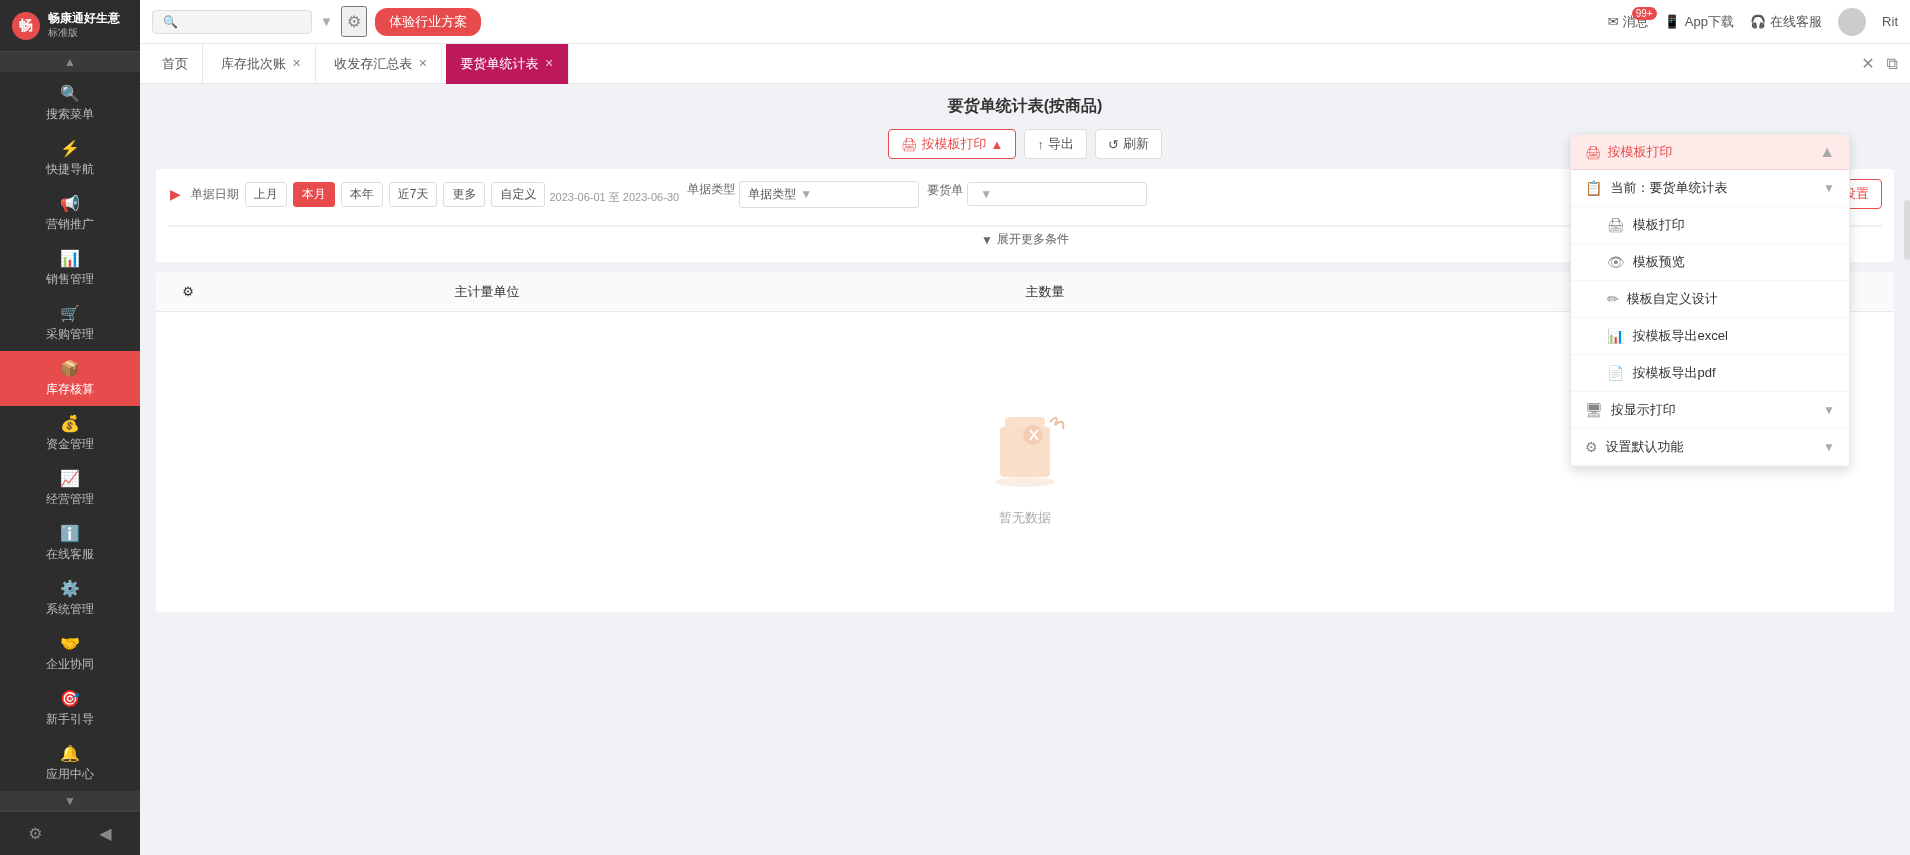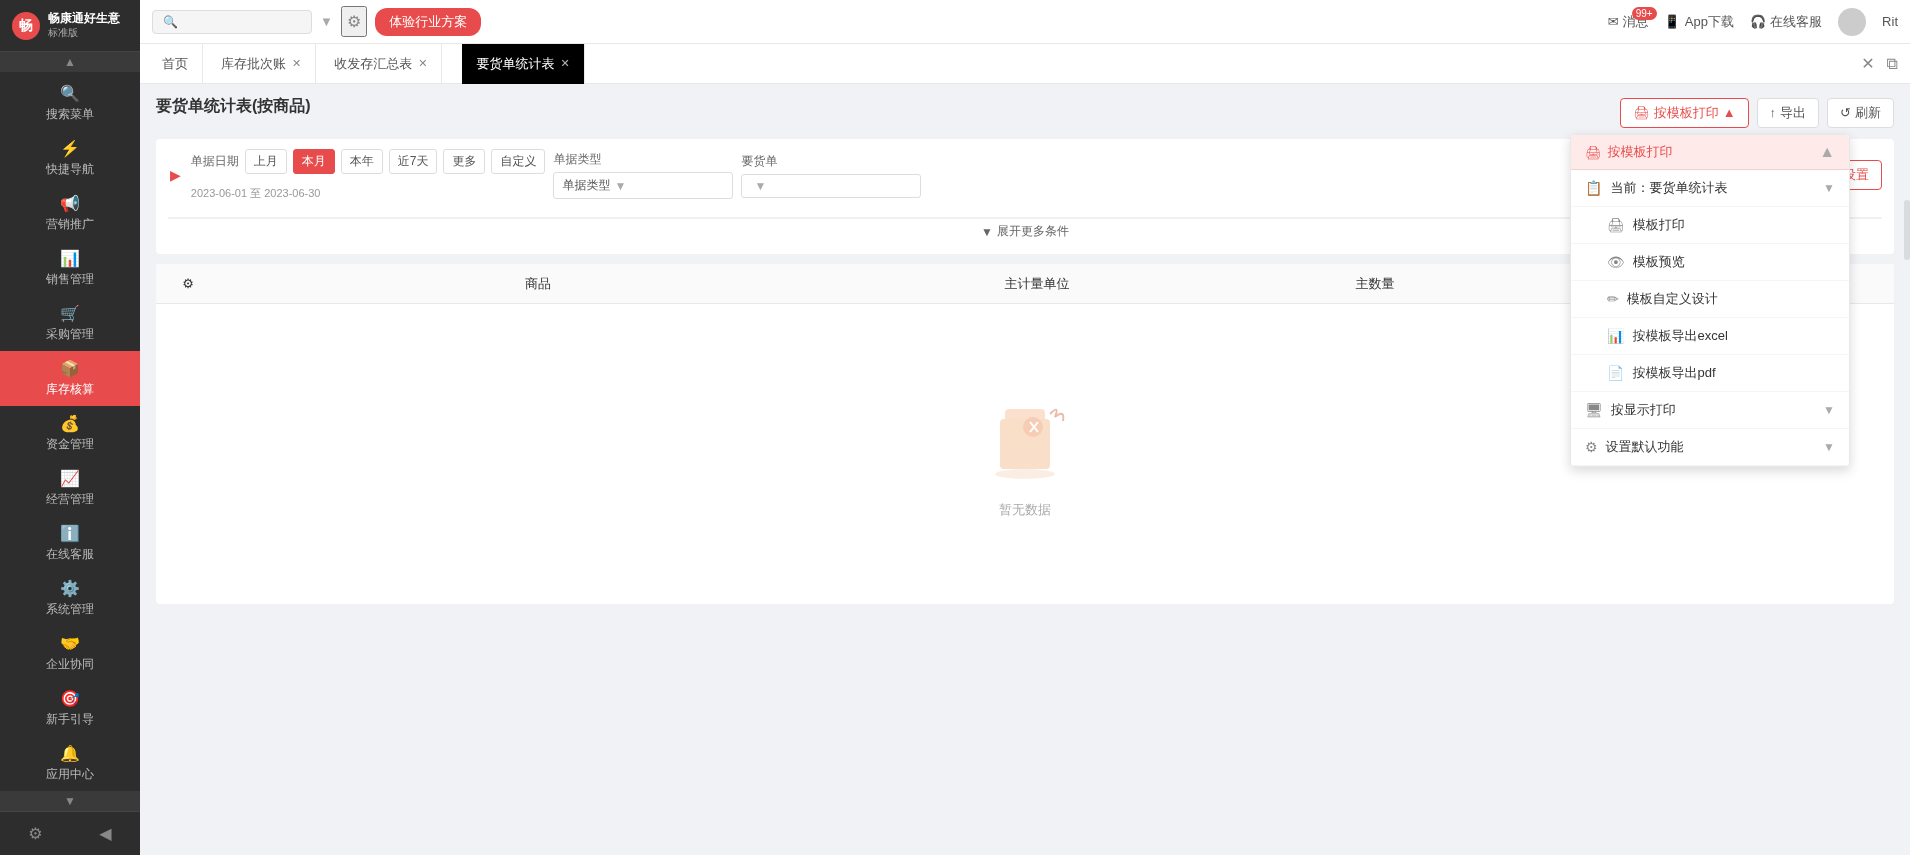--- a/index.html
+++ b/index.html
@@ -150,23 +150,22 @@
       padding: 0 14px;
       height: 40px;
       cursor: pointer;
       color: #555;
       font-size: 13px;
       border-right: 1px solid #e8e8e8;
       white-space: nowrap;
     }
     .tab.home { color: #555; }
     .tab.active {
-      background: #000000;
+      background: #be185d;
       color: white;
-      margin-left: 16px;
     }
     .tab .tab-close {
       font-size: 11px;
       color: inherit;
       opacity: 0.7;
       cursor: pointer;
     }
     .tab-bar-right {
       margin-left: auto;
       display: flex; align-items: center; gap: 4px;
@@ -201,21 +200,21 @@
       flex-wrap: wrap;
     }
     .filter-expand-btn {
       background: none; border: none;
       color: #e84b4b; cursor: pointer;
       font-size: 14px; padding: 2px;
       display: flex; align-items: center;
     }
     .filter-group {
       display: flex;
-      flex-direction: column;
+      flex-direction: row;
       gap: 4px;
     }
     .filter-label { font-size: 12px; color: #666; }
     .date-filter {
       display: flex; align-items: center; gap: 6px;
     }
     .date-btn {
       border: 1px solid #ddd;
       background: #fff;
       border-radius: 3px;
@@ -485,21 +484,21 @@
       <span class="tab-close">✕</span>
     </div>
     <div class="tab-bar-right">
       <button class="tab-window-btn">✕</button>
       <button class="tab-window-btn">⧉</button>
     </div>
   </div>
 
   <div class="page-content">
 
-    <div style="display:flex; align-items:center; margin-bottom:10px;">
+    <div style="display:flex; align-items:center; margin-bottom:10px;flex-direction:column;">
       <h2 class="page-title">要货单统计表(按商品)</h2>
       <div style="flex:1"></div>
       <div style="display:flex; align-items:center; gap:8px;">
         <button class="toolbar-btn" style="border-color:#e84b4b; color:#e84b4b;">
           <span>🖨</span>
           <span>按模板打印</span>
           <span>▲</span>
         </button>
         <button class="toolbar-btn">
           <span>↑</span>
@@ -553,21 +552,20 @@
         <button class="expand-more-btn">
           <span>▼</span>
           <span>展开更多条件</span>
         </button>
       </div>
     </div>
 
     <div class="data-table">
       <div class="table-header">
         <div class="th setting-col">⚙</div>
-        <div class="th product-col">商品</div>
         <div class="th">主计量单位</div>
         <div class="th">主数量</div>
         <div class="th">零售金额</div>
       </div>
       <div class="table-body">
         <div class="empty-state">
           <div style="width:100px; height:100px; position:relative; opacity:0.7;">
             <svg viewBox="0 0 100 100" width="100" height="100">
               <ellipse cx="50" cy="85" rx="30" ry="5" fill="#f0c0a0" opacity="0.4"></ellipse>
               <rect x="25" y="30" width="50" height="50" rx="4" fill="#f5c5a0" opacity="0.8"></rect>

